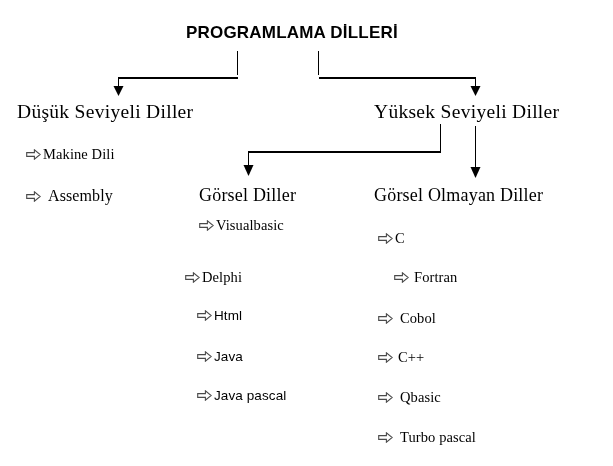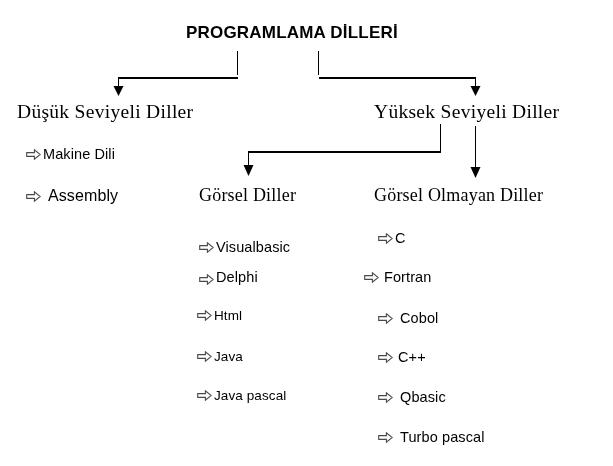--- a/index.html
+++ b/index.html
@@ -62,21 +62,21 @@
   }
   .leaf-label {
     font-size: 14.5px;
     letter-spacing: 0.1px;
   }
   .leaf-label.sans {
     font-family: "Liberation Sans", "DejaVu Sans", sans-serif;
     font-size: 13.5px;
   }
   .leaf-label.serif {
-    font-family: Liberation Sans, sans-serif;
+    font-family: Liberation Serif, serif;
   }
 
   
   .bullet {
     display: inline-block;
     width: 15px;
     height: 11px;
     flex: 0 0 auto;
     margin-right: 2px;
   }
@@ -134,30 +134,30 @@
         <path d="M0.7 3.6 H8.4 V0.8 L14.2 5.5 L8.4 10.2 V7.4 H0.7 Z" fill="#ffffff" stroke="#4a4a4a" stroke-width="1.1" stroke-linejoin="miter"></path>
       </svg>
     </span>
     <span class="leaf-label serif" style="font-size:16px;">Assembly</span>
   </div>
 
   <div class="node level2" style="left:199px; top:186px;">Görsel Diller</div>
 
   <div class="node level2" style="left:374px; top:186px;">Görsel Olmayan Diller</div>
 
-  <div class="leaf" style="left:199px; top:240px;align-items:center;">
+  <div class="leaf" style="left:199px; top:218px;align-items:center;">
     <span class="bullet">
       <svg viewBox="0 0 15 11" width="15" height="11" xmlns="http://www.w3.org/2000/svg">
         <path d="M0.7 3.6 H8.4 V0.8 L14.2 5.5 L8.4 10.2 V7.4 H0.7 Z" fill="#ffffff" stroke="#4a4a4a" stroke-width="1.1" stroke-linejoin="miter"></path>
       </svg>
     </span>
     <span class="leaf-label serif">Visualbasic</span>
   </div>
 
-  <div class="leaf" style="left:199px; top:270px;align-items:flex-end;">
+  <div class="leaf" style="left:185px; top:270px;">
     <span class="bullet">
       <svg viewBox="0 0 15 11" width="15" height="11" xmlns="http://www.w3.org/2000/svg">
         <path d="M0.7 3.6 H8.4 V0.8 L14.2 5.5 L8.4 10.2 V7.4 H0.7 Z" fill="#ffffff" stroke="#4a4a4a" stroke-width="1.1" stroke-linejoin="miter"></path>
       </svg>
     </span>
     <span class="leaf-label serif">Delphi</span>
   </div>
 
   <div class="leaf" style="left:197px; top:309px;">
     <span class="bullet">
@@ -188,21 +188,21 @@
 
   <div class="leaf" style="left:378px; top:231px;">
     <span class="bullet">
       <svg viewBox="0 0 15 11" width="15" height="11" xmlns="http://www.w3.org/2000/svg">
         <path d="M0.7 3.6 H8.4 V0.8 L14.2 5.5 L8.4 10.2 V7.4 H0.7 Z" fill="#ffffff" stroke="#4a4a4a" stroke-width="1.1" stroke-linejoin="miter"></path>
       </svg>
     </span>
     <span class="leaf-label serif">C</span>
   </div>
 
-  <div class="leaf" style="left:364px; top:270px;">
+  <div class="leaf" style="left:394px; top:270px;">
     <span class="bullet gap2">
       <svg viewBox="0 0 15 11" width="15" height="11" xmlns="http://www.w3.org/2000/svg">
         <path d="M0.7 3.6 H8.4 V0.8 L14.2 5.5 L8.4 10.2 V7.4 H0.7 Z" fill="#ffffff" stroke="#4a4a4a" stroke-width="1.1" stroke-linejoin="miter"></path>
       </svg>
     </span>
     <span class="leaf-label serif">Fortran</span>
   </div>
 
   <div class="leaf" style="left:378px; top:311px;">
     <span class="bullet gap">

